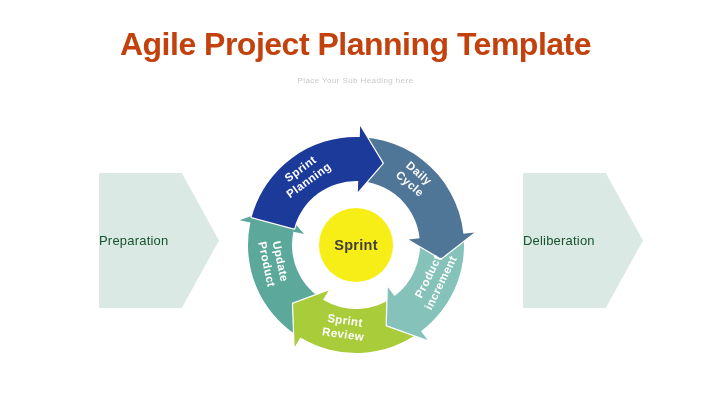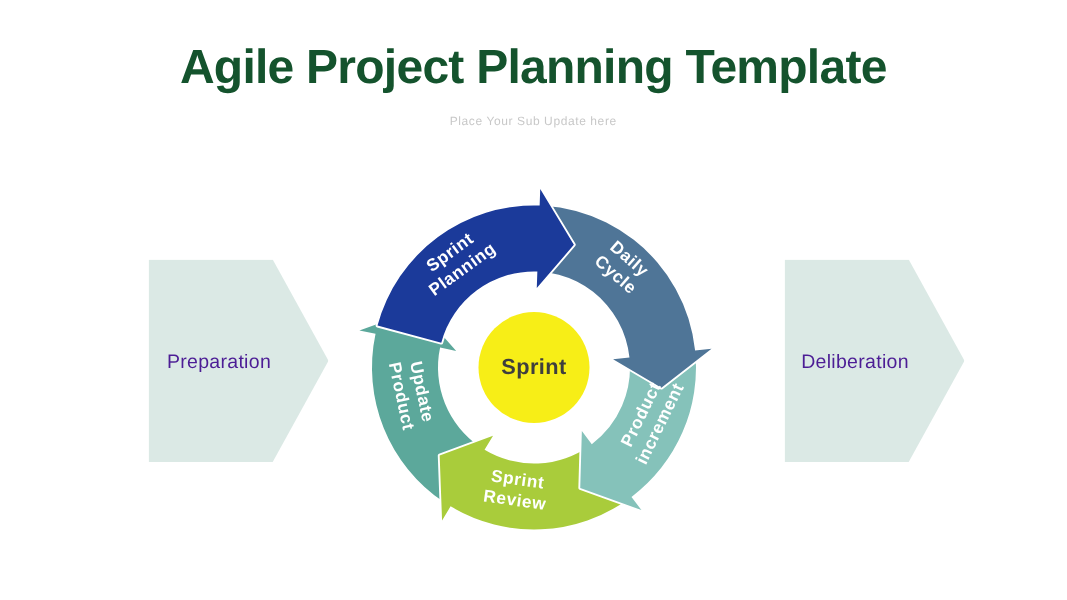--- a/index.html
+++ b/index.html
@@ -3,37 +3,37 @@
 <meta charset="utf-8">
 <style>
   html,body{margin:0;padding:0;background:#fff;}
   .slide{
     position:relative; width:711px; height:400px; overflow:hidden;
     background:#ffffff; font-family:"Liberation Sans", sans-serif;
   }
   .title{
     position:absolute; left:0; right:0; top:28px;
     text-align:center; font-size:32px; font-weight:bold;
-    letter-spacing:-0.5px; color:#14532d; line-height:1;
+    letter-spacing:-0.5px; color:#c2410c; line-height:1;
   }
   .subtitle{
     position:absolute; left:0; right:0; top:76px;
     text-align:center; font-size:8px; color:#c8c8c8; letter-spacing:0.4px;
   }
   .pent{
     position:absolute; top:173px; width:120px; height:135px;
     background:#dbe9e5;
     clip-path:polygon(0 0, 69% 0, 100% 50%, 69% 100%, 0 100%);
     display:flex; align-items:center; justify-content:center;
   }
   .pent-left{ left:99px; }
   .pent-right{ left:523px; }
   .pent span{
-    display:block; width:100%; padding-right:26px; text-align:center;
-    font-size:13px; color:#4c1d95; letter-spacing:0.2px;
+    display:block; width:100%; padding-right:26px; 
+    font-size:13px; color:#14532d; letter-spacing:0.2px;
   }
   .diagram{
     position:absolute; left:231px; top:120px; width:250px; height:250px;
   }
   .diagram svg{ position:absolute; left:0; top:0; }
   .arc-label{
     position:absolute; text-align:center; color:#ffffff;
     font-size:11.5px; font-weight:bold; line-height:1.2;
     letter-spacing:0.4px; white-space:nowrap; pointer-events:none;
   }
@@ -42,21 +42,21 @@
     transform:translate(-50%,-50%);
     font-size:14.5px; font-weight:bold; color:#3e3e3e; letter-spacing:0.3px;
   }
 </style>
 </head>
 <body>
 
 <div class="slide">
 
   <div class="title">Agile Project Planning Template</div>
-  <div class="subtitle">Place Your Sub Update here</div>
+  <div class="subtitle">Place Your Sub Heading here</div>
 
   <div class="pent pent-left">
     <span>Preparation</span>
   </div>
 
   <div class="pent pent-right">
     <span>Deliberation</span>
   </div>
 
   <div class="diagram">

